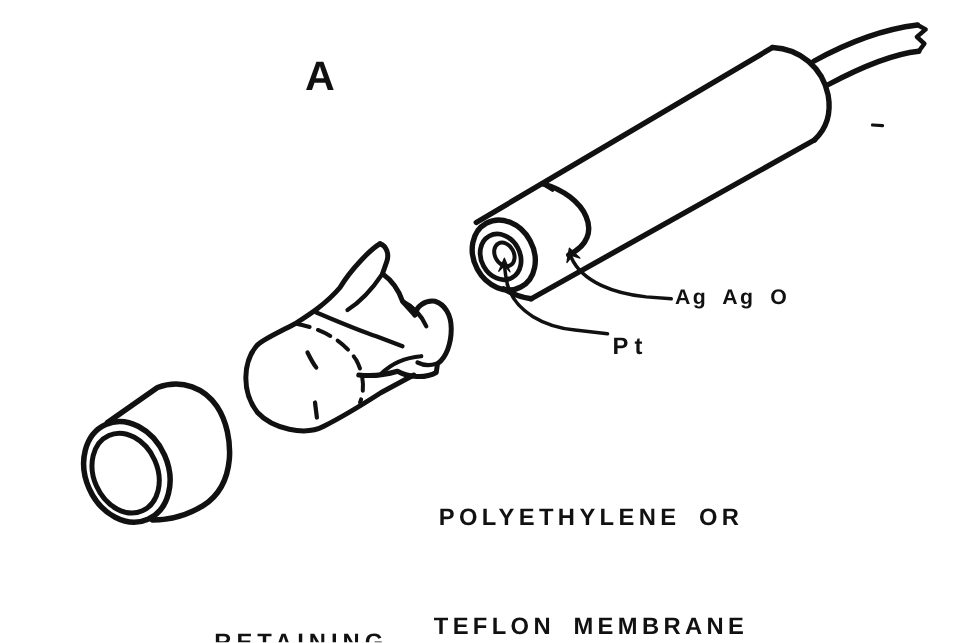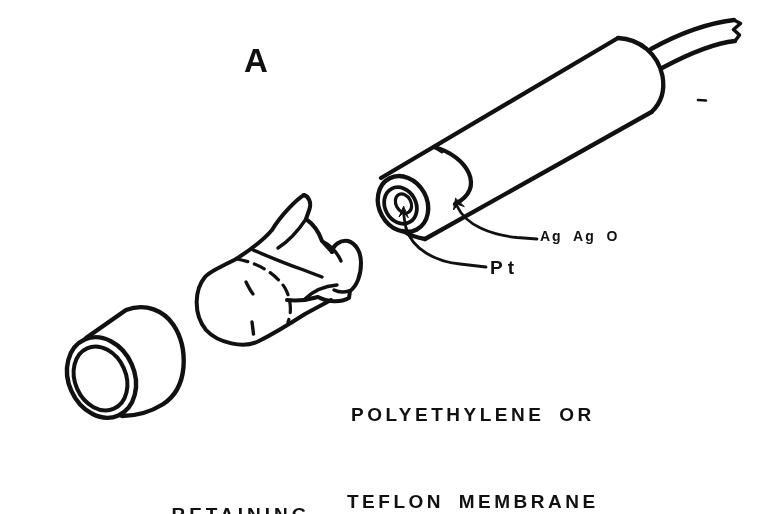--- a/index.html
+++ b/index.html
@@ -20,22 +20,22 @@
     color: var(--ink);
   }
   .lbl {
     position: absolute;
     font-weight: 700;
     color: var(--ink);
     white-space: pre;
     line-height: 1;
   }
   .lbl-a        { left: 244px; top: 44px;  font-size: 33px; letter-spacing: 1px; }
-  .lbl-agago    { left: 540px; top: 229px; font-size: 14px; letter-spacing: 2px; word-spacing: 5px; }
-  .lbl-pt       { left: 490px; top: 258px; font-size: 19px; letter-spacing: 5px; }
+  .lbl-agago    { left: 540px; top: 229px; font-size: 17px; letter-spacing: 2px; word-spacing: 5px; }
+  .lbl-pt       { left: 490px; top: 268px; font-size: 19px; letter-spacing: 5px; }
   .lbl-membrane { left: 347px; top: 342px; font-size: 19px; letter-spacing: 3.5px; word-spacing: 6px; line-height: 29px; }
   .lbl-ring     { left: 168px; top: 445px; width: 146px; text-align: center; font-size: 19px; letter-spacing: 4px; line-height: 28px; }
   .lbl-membrane div, .lbl-ring div { line-height: inherit; text-align: center; }
   svg * { vector-effect: none; }
 </style>
 </head>
 <body>
 
 <div class="canvas">
 

